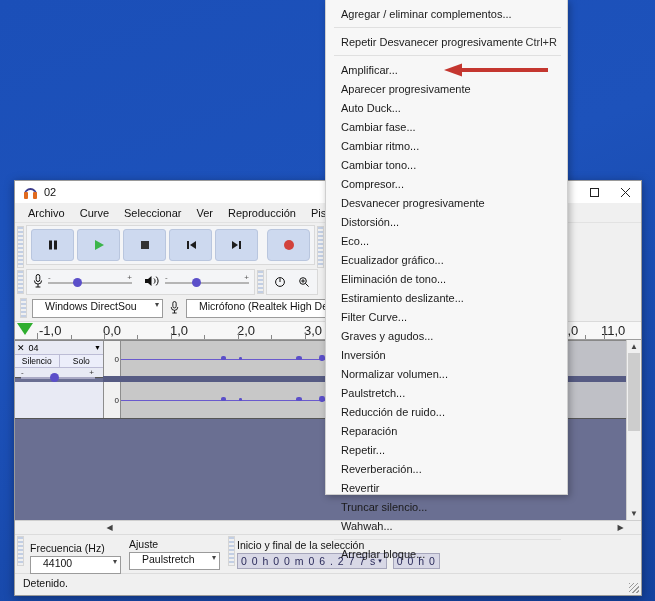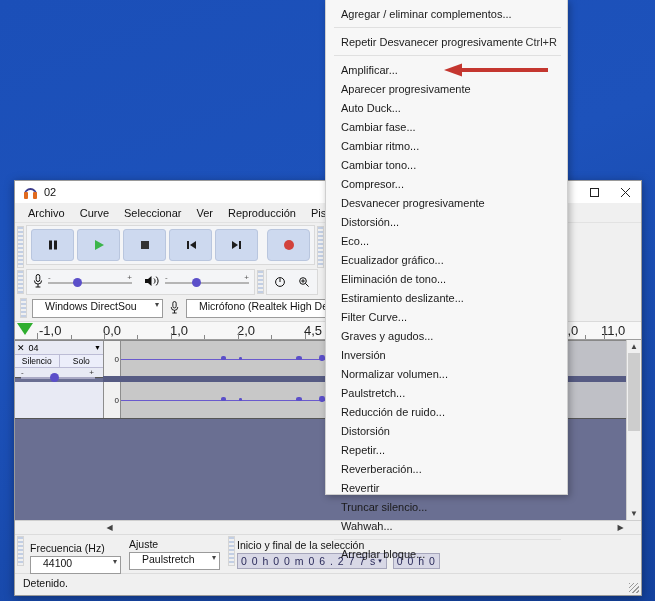--- a/index.html
+++ b/index.html
@@ -359,21 +359,21 @@
       </span>
     </div>
   </div>
 
   <div class="ruler">
     <span class="pin"></span>
     <span class="lbl" style="left:24px">-1,0</span>
     <span class="lbl" style="left:88px">0,0</span>
     <span class="lbl" style="left:155px">1,0</span>
     <span class="lbl" style="left:222px">2,0</span>
-    <span class="lbl" style="left:289px">4,5</span>
+    <span class="lbl" style="left:289px">3,0</span>
     <span class="lbl" style="left:356px">4,0</span>
     <span class="lbl" style="left:538px">10,0</span>
     <span class="lbl" style="left:586px">11,0</span>
     <span class="tick" style="left:22px;height:6px"></span>
     <span class="tick" style="left:56px;height:4px"></span>
     <span class="tick" style="left:89px;height:6px"></span>
     <span class="tick" style="left:122px;height:4px"></span>
     <span class="tick" style="left:156px;height:6px"></span>
     <span class="tick" style="left:189px;height:4px"></span>
     <span class="tick" style="left:223px;height:6px"></span>
@@ -567,21 +567,21 @@
   <div class="item">
       <span>Normalizar volumen...</span>
     </div>
   <div class="item">
       <span>Paulstretch...</span>
     </div>
   <div class="item">
       <span>Reducción de ruido...</span>
     </div>
   <div class="item">
-      <span>Distorsión</span>
+      <span>Reparación</span>
     </div>
   <div class="item">
       <span>Repetir...</span>
     </div>
   <div class="item">
       <span>Reverberación...</span>
     </div>
   <div class="item">
       <span>Revertir</span>
     </div>

